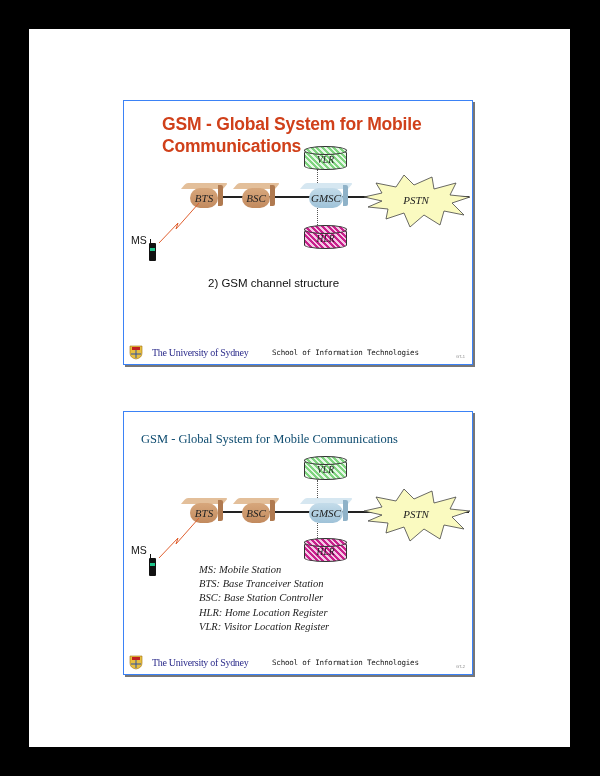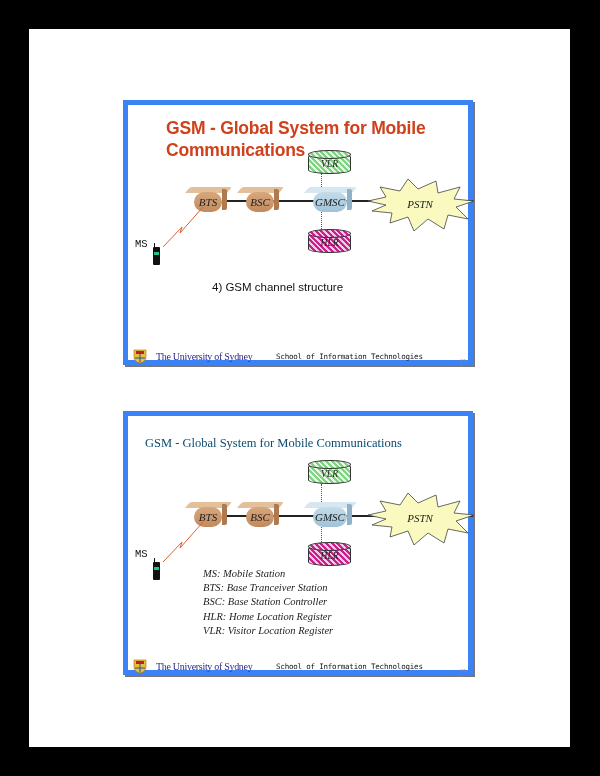--- a/index.html
+++ b/index.html
@@ -1,18 +1,18 @@
 <!DOCTYPE html>
 <html><head>
 <meta charset="utf-8">
 <style>
   html, body { margin: 0; padding: 0; }
   body { width: 600px; height: 776px; background: #000; position: relative; overflow: hidden; font-family: "Liberation Sans", sans-serif; }
   .page { position: absolute; left: 29px; top: 29px; width: 541px; height: 718px; background: #fff; }
-  .slide { position: absolute; left: 123px; width: 350px; background: #fff; border: 5px solid #3b82f6; box-shadow: 2px 2px 0 #777; box-sizing: border-box; }
+  .slide { position: absolute; left: 123px; width: 350px; background: #fff; border: 1px solid #3b82f6; box-shadow: 2px 2px 0 #777; box-sizing: border-box; }
   .slide1 { top: 100px; height: 265px; }
   .slide2 { top: 411px; height: 264px; }
   .abs { position: absolute; }
   .title1 { left: 38px; top: 12px; color: #D0401A; font-family: "Liberation Sans", sans-serif; font-weight: bold; font-size: 17.5px; line-height: 22px; letter-spacing: -0.2px; }
   .title2 { left: 17px; top: 20px; color: #0c4a6e; font-family: "Liberation Serif", serif; font-size: 12.5px; }
   .box3d { position: absolute; height: 20px; font-family: "Liberation Serif", serif; font-style: italic; font-size: 11px; color: #222; display: flex; align-items: center; justify-content: center; }
   .box3d .front { position: absolute; left: 0; top: 5px; bottom: -5px; right: 5px; border-radius: 10px; display: flex; align-items: center; justify-content: center; margin-left: 11px; }
   .box3d .top { position: absolute; left: 2px; right: 0; top: 0; height: 6px; transform: skewX(-40deg); transform-origin: bottom left; border-radius: 2px 2px 0 0; }
   .box3d .side { position: absolute; right: 0; top: 2px; width: 5px; bottom: -3px; border-radius: 0 2px 2px 0; }
   .brown .front { background: linear-gradient(#d7a77c, #c28a5e); }
@@ -23,21 +23,21 @@
   .blue .side { background: #8fb2c8; }
   .lbl { position: relative; z-index: 2; }
   .line { position: absolute; height: 2px; background: #222; }
   .vdot { position: absolute; width: 0; border-left: 1px dotted #555; }
   .cyl { position: absolute; width: 43px; height: 24px; font-family: "Liberation Serif", serif; font-style: italic; font-size: 9.5px; display: flex; align-items: center; justify-content: center; color: #222; }
   .cyl .body { position: absolute; inset: 3px 0 0 0; border: 1px solid #333; border-radius: 50% / 4px; }
   .cyl .cap { position: absolute; left: 0; right: 0; top: 0; height: 7px; border: 1px solid #333; border-radius: 50%; }
   .green .body, .green .cap { background: repeating-linear-gradient(45deg, #7fd47f 0 2px, #e6f7e6 2px 4px); }
   .pink .body, .pink .cap { background: repeating-linear-gradient(45deg, #c8208c 0 2px, #f4c7e4 2px 4px); }
   .cyl .lbl { margin-top: 3px; }
-  .ms-label { font-family: Liberation Mono, monospace; font-size: 10.5px; color: #111; }
+  .ms-label { font-family: Liberation Sans, sans-serif; font-size: 10.5px; color: #111; }
   .phone { position: absolute; width: 7px; height: 18px; background: #111; border-radius: 1px; }
   .phone .screen { position: absolute; left: 1px; top: 5px; width: 5px; height: 3px; background: #1ec48a; }
   .phone .ant { position: absolute; left: 1px; top: -4px; width: 1px; height: 4px; background: #111; }
   .bullets { font-family: "Liberation Sans", sans-serif; font-size: 11.5px; color: #111; line-height: 18px; }
   .defs { font-family: "Liberation Serif", serif; font-style: italic; font-size: 10.5px; color: #222; line-height: 14.2px; }
   .footer-uni { font-family: "Liberation Serif", serif; font-size: 10px; color: #2a2a8a; letter-spacing: -0.3px; }
   .footer-school { font-family: "DejaVu Sans Mono", monospace; font-size: 7.5px; color: #111; letter-spacing: -0.2px; }
   .pagenum { font-family: "Liberation Sans", sans-serif; font-size: 4px; color: #888; }
   .crest { position: absolute; width: 16px; height: 16px; }
 </style>
@@ -96,21 +96,21 @@
   <svg class="abs" style="left:30px; top:100px;" width="50" height="50" viewBox="0 0 50 50">
     <polyline points="45,2 22,28 24,22 5,42" fill="none" stroke="#e06030" stroke-width="1"></polyline>
   </svg>
   <div class="phone" style="left:25px; top:142px;">
       <div class="ant"></div>
       <div class="screen"></div>
     </div>
   <div class="abs ms-label" style="left:7px; top:133px;">MS</div>
 
   <div class="abs bullets" style="left:84px; top:173px;">
-    <div>4) GSM channel structure</div>
+    <div>2) GSM channel structure</div>
   </div>
 
   <svg class="crest" style="left:4px; top:243px;" viewBox="0 0 16 16">
     <path d="M2,2 L14,2 L14,9 Q14,14 8,15 Q2,14 2,9 Z" fill="#e8c040" stroke="#a07010" stroke-width="0.6"></path>
     <rect x="4" y="3" width="8" height="3" fill="#c02020"></rect>
     <line x1="8" y1="6" x2="8" y2="14" stroke="#3050a0" stroke-width="1"></line>
     <line x1="3" y1="10" x2="13" y2="10" stroke="#3050a0" stroke-width="1"></line>
   </svg>
   <div class="abs footer-uni" style="left:28px; top:246px;">The University of Sydney</div>
   <div class="abs footer-school" style="left:148px; top:247px;">School of Information Technologies</div>

